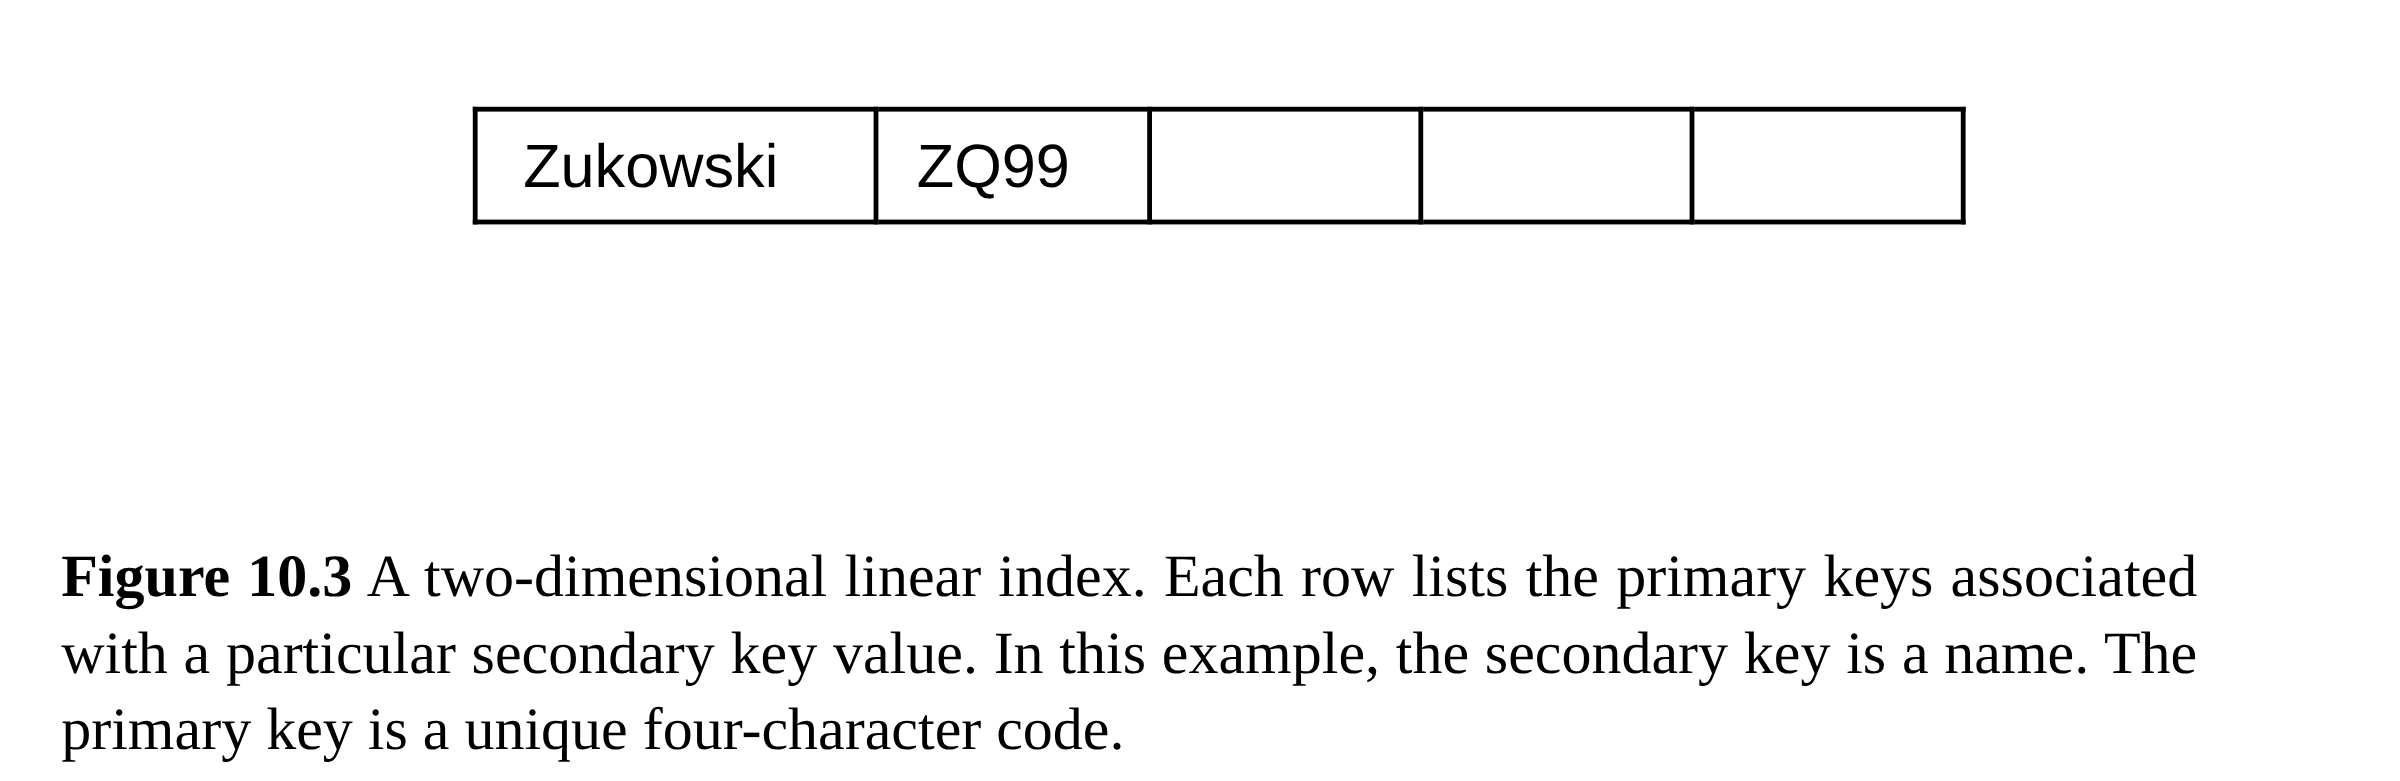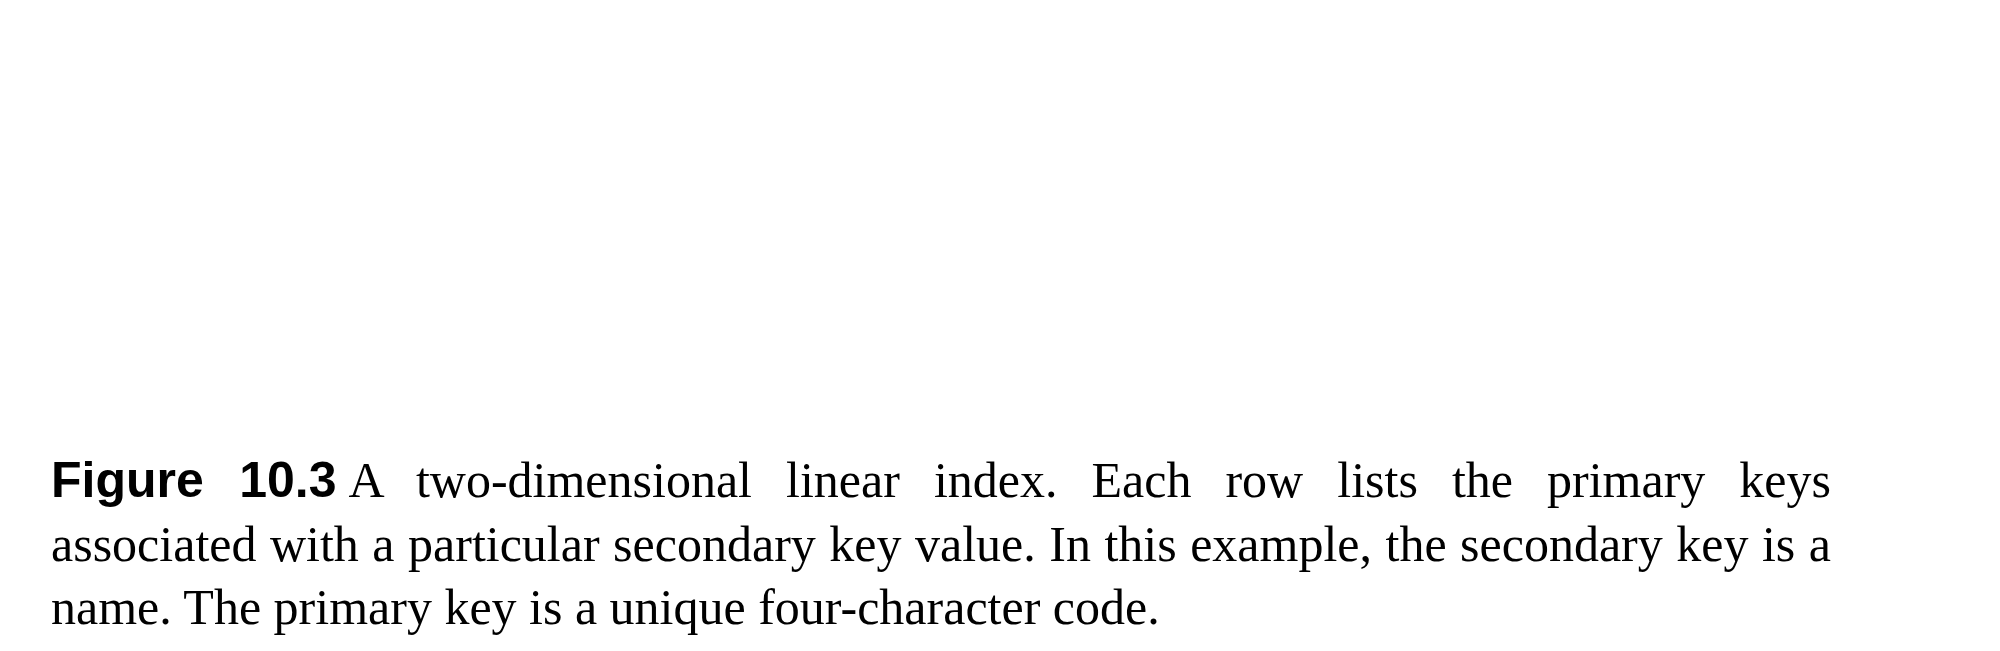--- a/index.html
+++ b/index.html
@@ -16,27 +16,34 @@
   .index-table td.name { width: 292px; padding-left: 32px; }
   .index-table td.name.indent { padding-left: 38px; }
   .index-table td.key { width: 192px; padding-left: 30px; }
   .index-table td.key.first { padding-left: 32px; }
   .caption {
     position: absolute; left: 51px; top: 449px; width: 1780px;
     font-family: "Liberation Serif", serif; font-size: 50px; line-height: 63.5px;
     text-align: justify;
   }
   .caption .fig-label {
-    font-family: Liberation Sans, sans-serif; font-weight: bold; font-size: 50px;
+    font-family: Liberation Serif, serif; font-weight: bold; font-size: 50px;
     margin-right: 12px;
   }
 </style>
 </head>
 <body>
 
 <table class="index-table">
   <tbody>
+    <tr>
+      <td class="name indent">Zukowski</td>
+      <td class="key first">ZQ99</td>
+      <td class="key"></td>
+      <td class="key"></td>
+      <td class="key"></td>
+    </tr>
   </tbody>
 </table>
 
 <div class="caption">
   <span class="fig-label">Figure 10.3</span><span>A two-dimensional linear index. Each row lists the primary keys associated with a particular secondary key value. In this example, the secondary key is a name. The primary key is a unique four-character code.</span>
 </div>
 
 </body></html>

